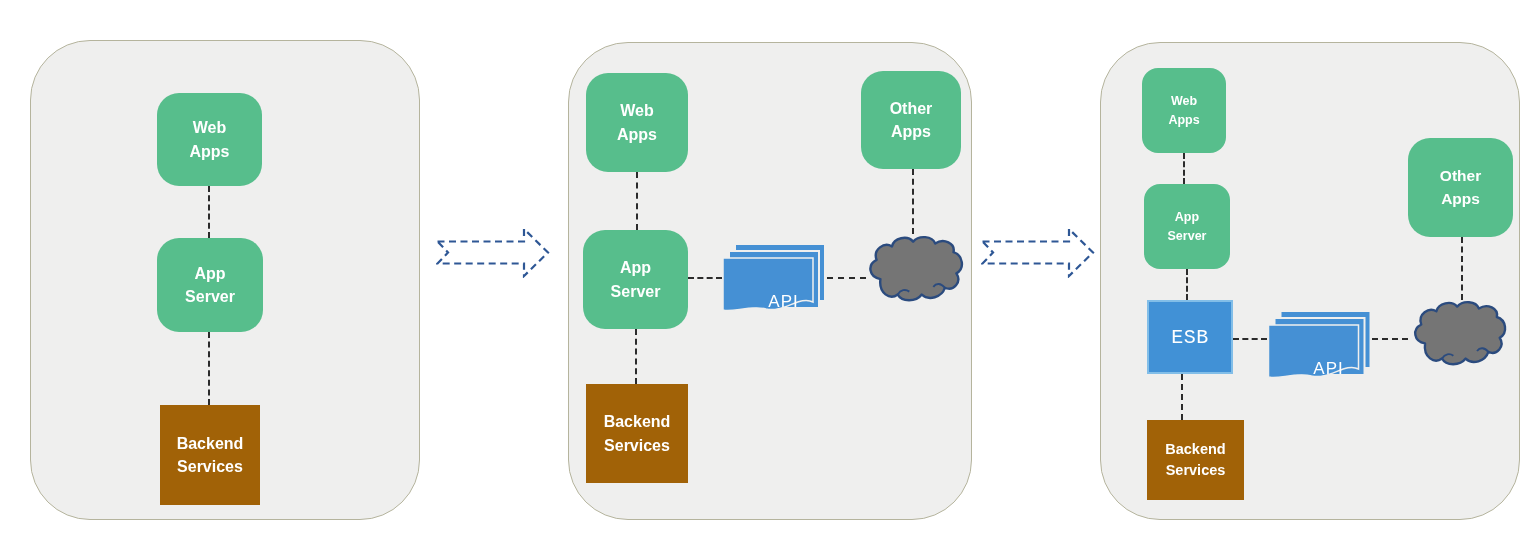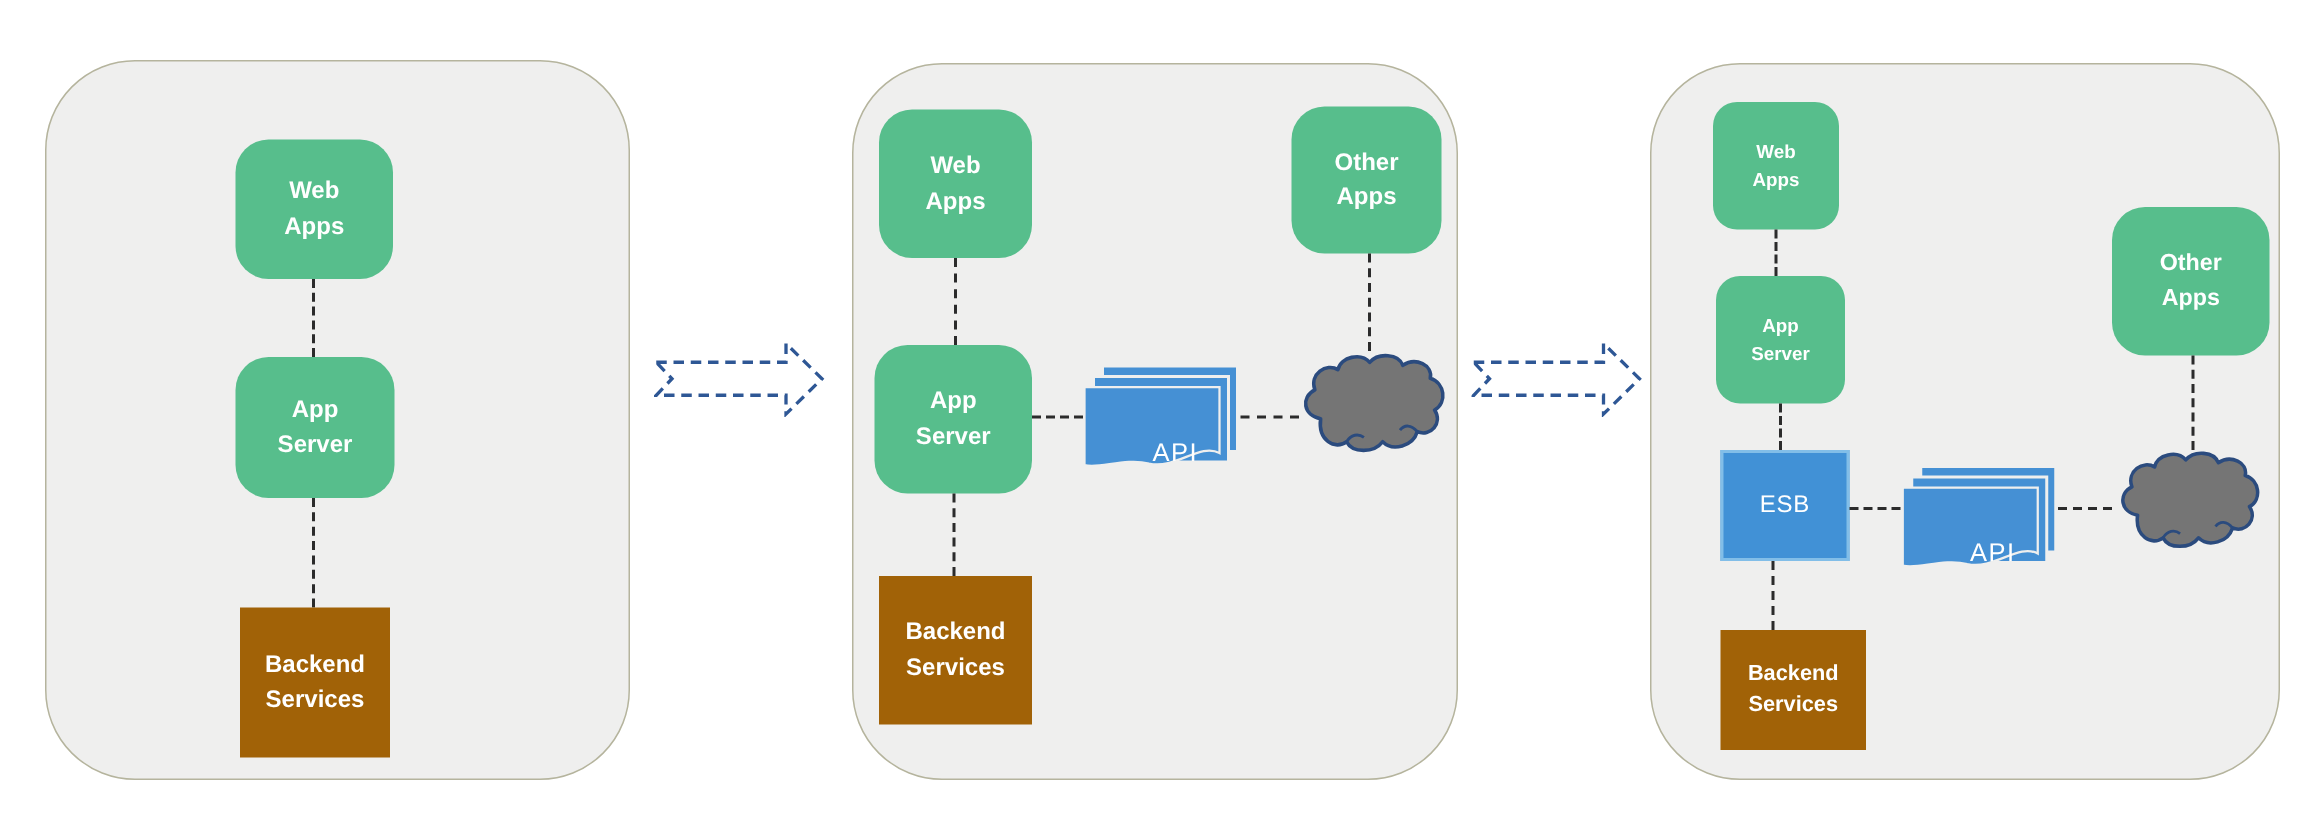--- a/index.html
+++ b/index.html
@@ -15,21 +15,21 @@
     position:absolute; display:flex; align-items:center; justify-content:center;
     text-align:center; color:#ffffff; font-weight:700; white-space:pre-line;
     box-sizing:border-box;
   }
   .green  { background:#57BE8C; border-radius:22px; font-size:16px; line-height:1.45; }
   .green.sm { border-radius:16px; font-size:12.5px; line-height:1.5; }
   .gray   { background:#a16207; font-size:16px; line-height:1.45; }
   .gray.md{ font-size:14.5px; }
   .esb {
     background:#4191D6; border:2px solid #82BEE8; font-weight:400;
-    font-size:16px; letter-spacing:0.5px; border-radius:0;
+    font-size:20px; letter-spacing:0.5px; border-radius:0;font-family:Liberation Mono, monospace;
   }
   .vconn { position:absolute; width:0; border-left:2px dashed #2B2B2B; }
   .hconn { position:absolute; height:0; border-top:2px dashed #2B2B2B; }
   .shape { position:absolute; }
   .shape svg { display:block; width:100%; height:100%; }
   .api-label {
     position:absolute; left:16px; top:14px; width:91px; height:50px;
     display:flex; align-items:center; justify-content:center;
     color:#ffffff; font-size:17px; font-weight:400; letter-spacing:1px;margin-top:20px;
   }

